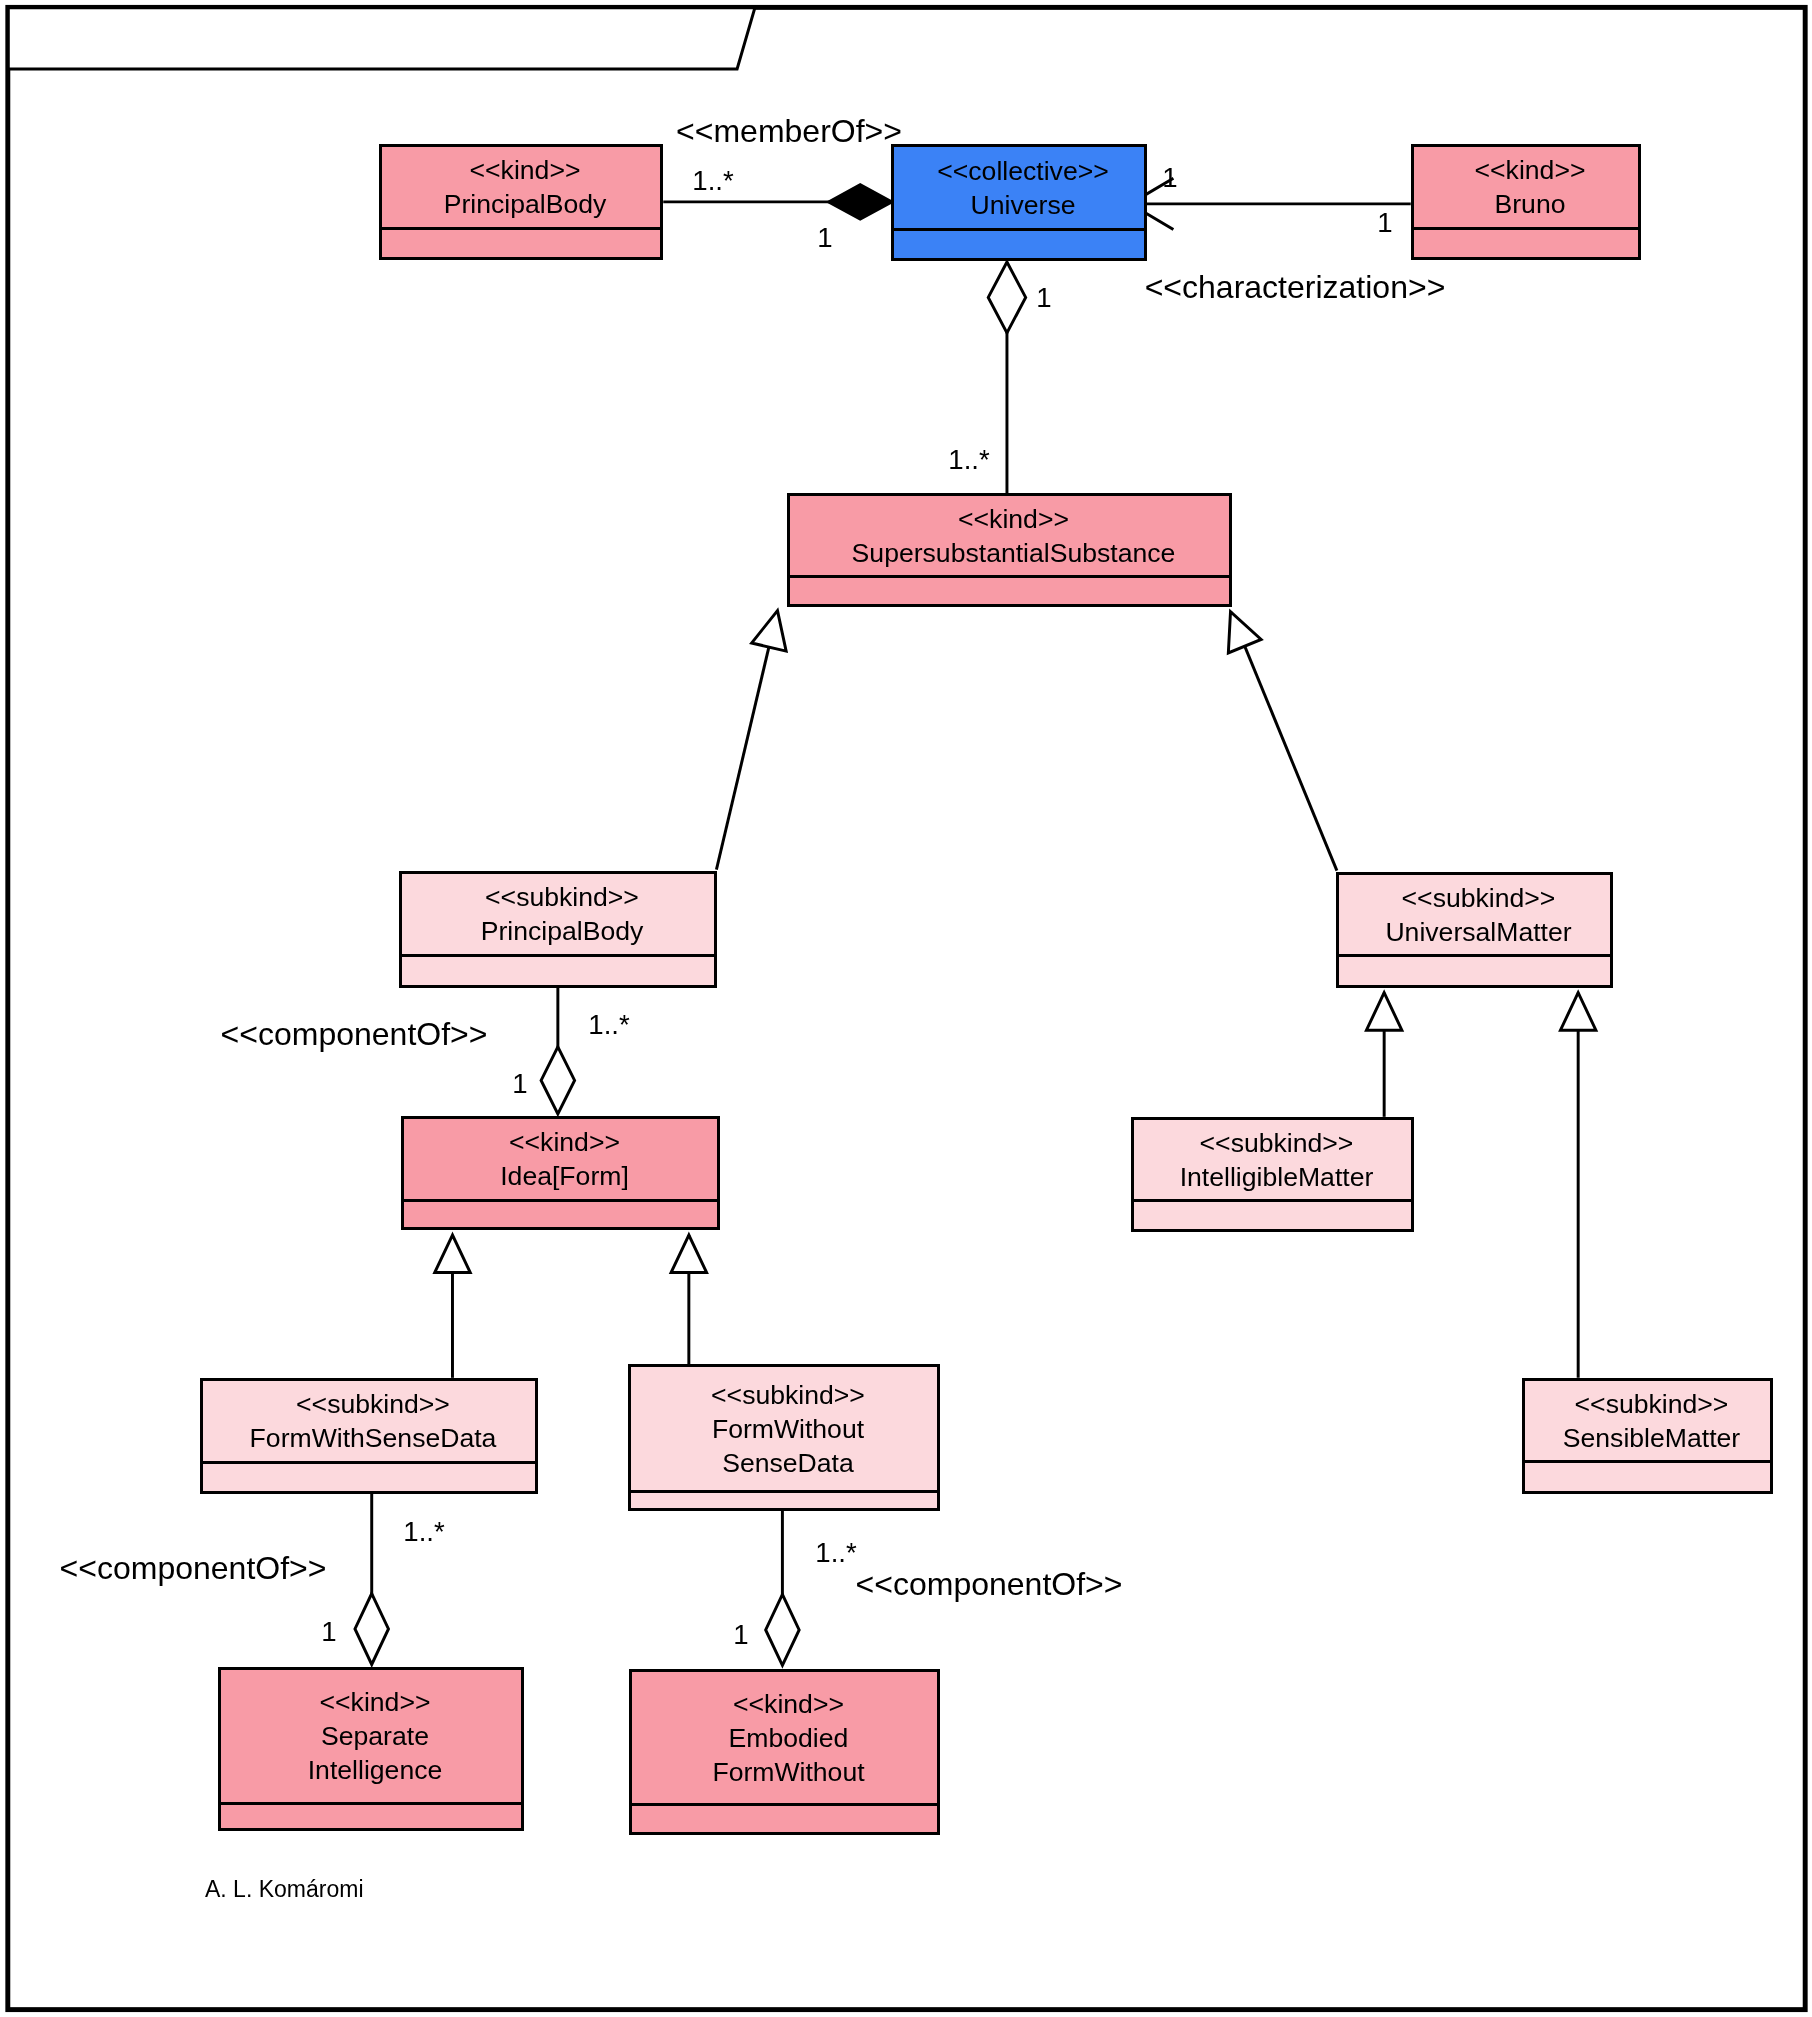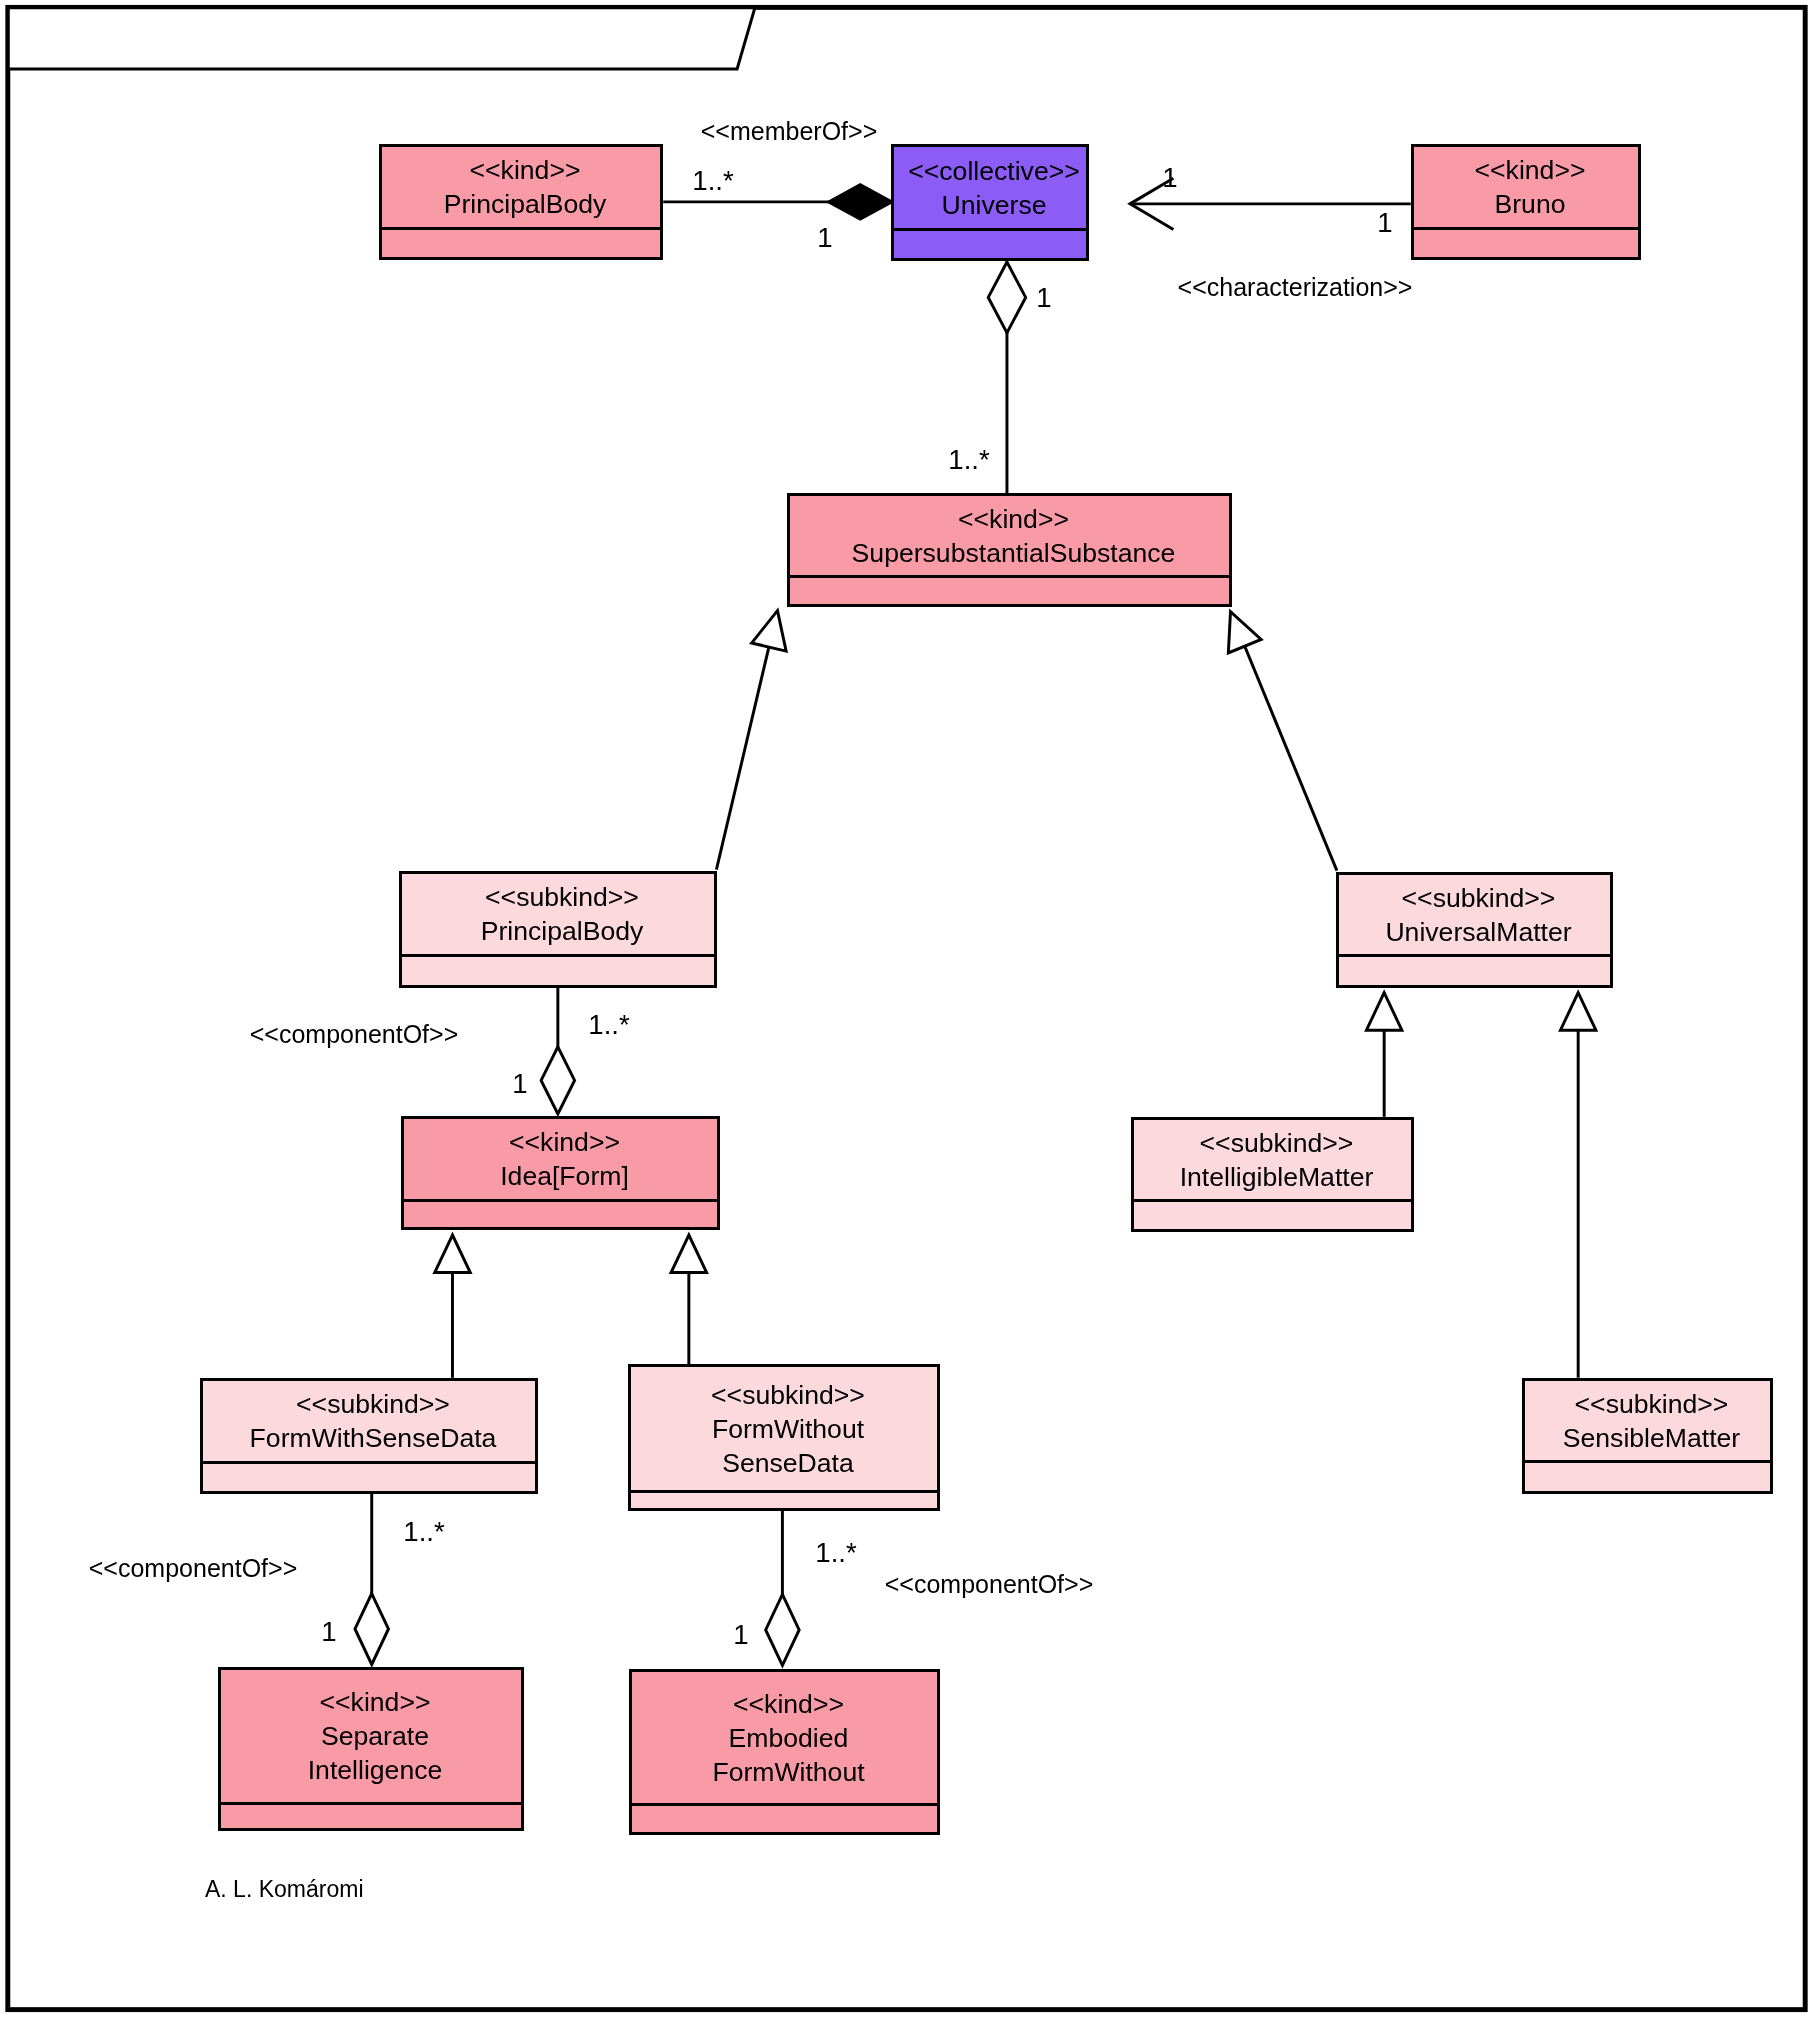--- a/index.html
+++ b/index.html
@@ -4,21 +4,21 @@
 <style>
   html,body{margin:0;padding:0;background:#ffffff;}
   body{font-family:"Liberation Sans", sans-serif;color:#000;}
   #canvas{position:relative;width:1813px;height:2017px;background:#fff;overflow:hidden;}
   #wires{position:absolute;left:0;top:0;}
   .uml-box{position:absolute;box-sizing:border-box;border:3.9px solid #000;display:flex;flex-direction:column;}
   .box-main{flex:1;display:flex;flex-direction:column;align-items:center;justify-content:center;line-height:34px;margin-left:8px;}
   .stereo{font-size:26.6px;font-weight:400;white-space:nowrap;}
   .cname{font-size:26.6px;font-weight:normal;text-align:center;white-space:pre-line;}
   .box-attr{border-top:3px solid #000;}
-  .rlabel{position:absolute;transform:translate(-50%,-50%);font-size:25px;white-space:nowrap;}
+  .rlabel{position:absolute;transform:translate(-50%,-50%);font-size:32px;white-space:nowrap;}
   .mult{position:absolute;transform:translate(-50%,-50%);font-size:27.6px;white-space:nowrap;}
   #diagram-title{position:absolute;left:23.6px;top:9.9px;height:53px;display:flex;align-items:center;
     font-size:30.5px;white-space:nowrap;}
   #author-credit{position:absolute;left:205px;top:1876px;font-size:23px;white-space:nowrap;}
 </style>
 </head>
 <body>
 
 <div id="canvas">
 
@@ -89,21 +89,21 @@
   <div id="author-credit">A. L. Komáromi</div>
 
   <div class="uml-box" style="left: 379px; top: 144px; width: 284px; height: 116px; background: rgb(248, 155, 166);">
     <div class="box-main">
         <div class="stereo">&lt;&lt;kind&gt;&gt;</div>
       <div class="cname">PrincipalBody</div>
       </div>
     <div class="box-attr" style="height:26.6px"></div>
   </div>
 
-  <div class="uml-box" style="left: 891px; top: 144px; width: 198px; height: 117px; background: #8b5cf6;">
+  <div class="uml-box" style="left: 891px; top: 144px; width: 256px; height: 117px; background: #3b82f6;">
     <div class="box-main">
         <div class="stereo">&lt;&lt;collective&gt;&gt;</div>
       <div class="cname">Universe</div>
       </div>
     <div class="box-attr" style="height:26.6px"></div>
   </div>
 
   <div class="uml-box" style="left: 1411px; top: 144px; width: 230px; height: 116px; background: rgb(248, 155, 166);">
     <div class="box-main">
         <div class="stereo">&lt;&lt;kind&gt;&gt;</div>

